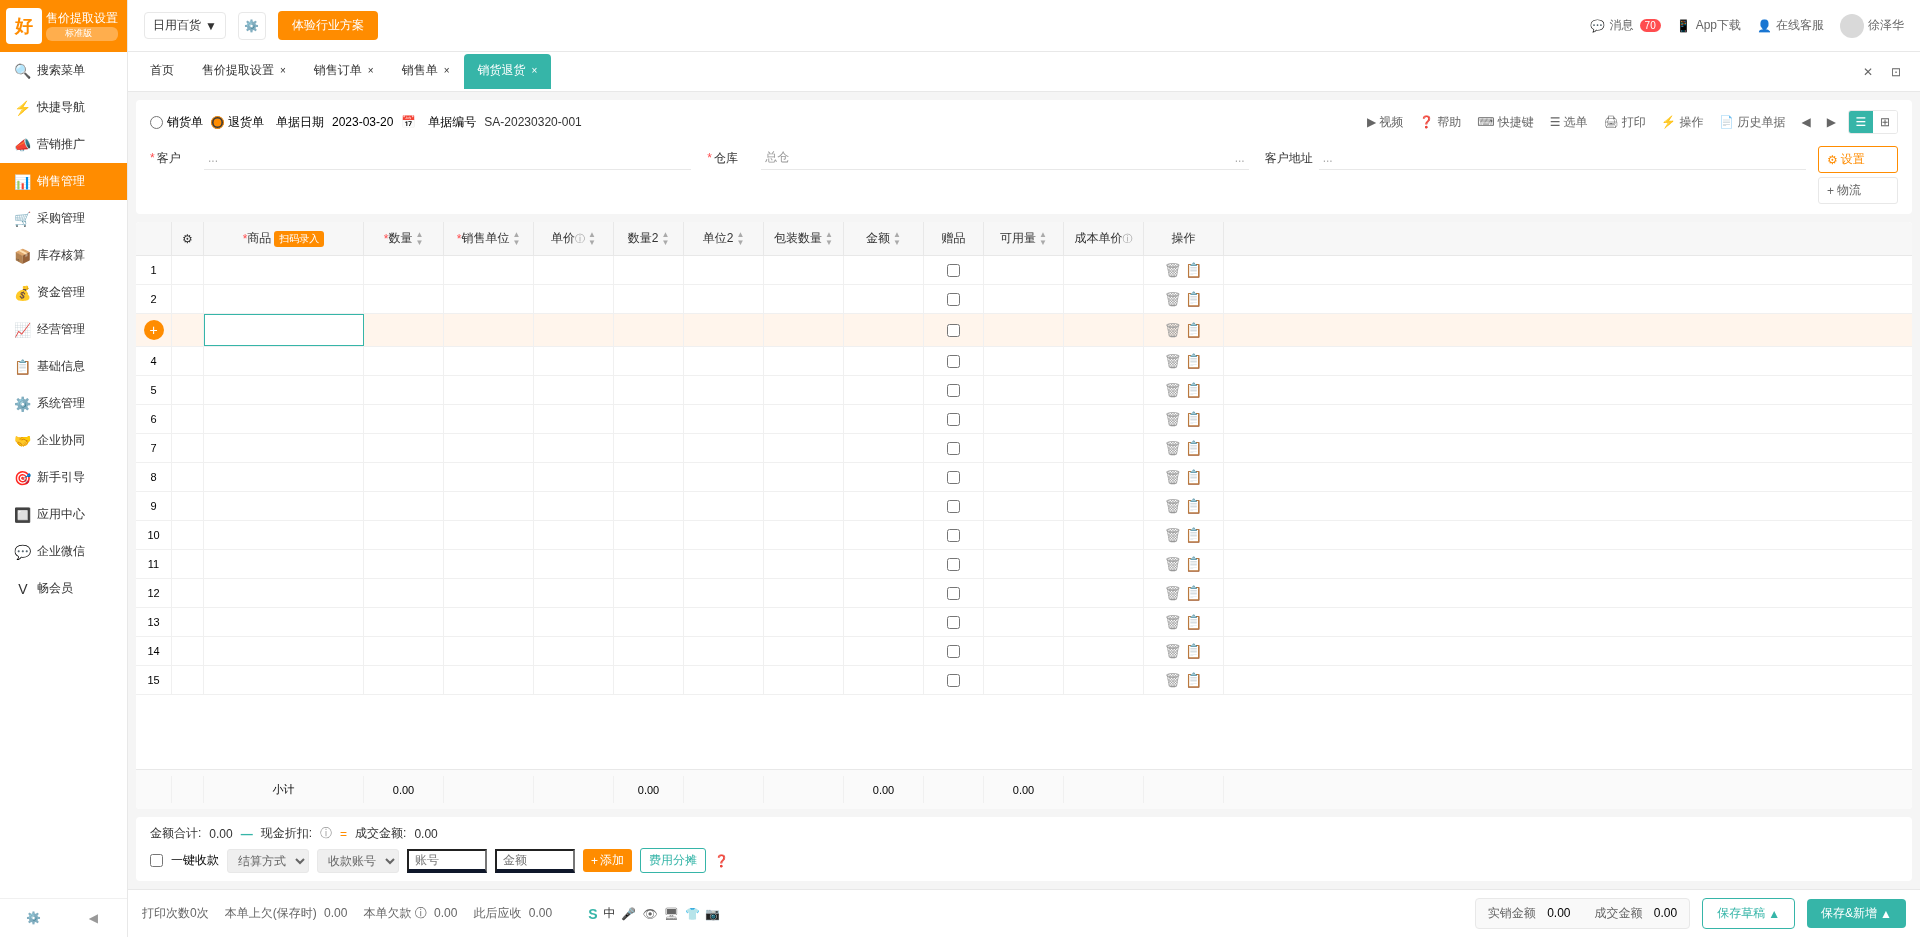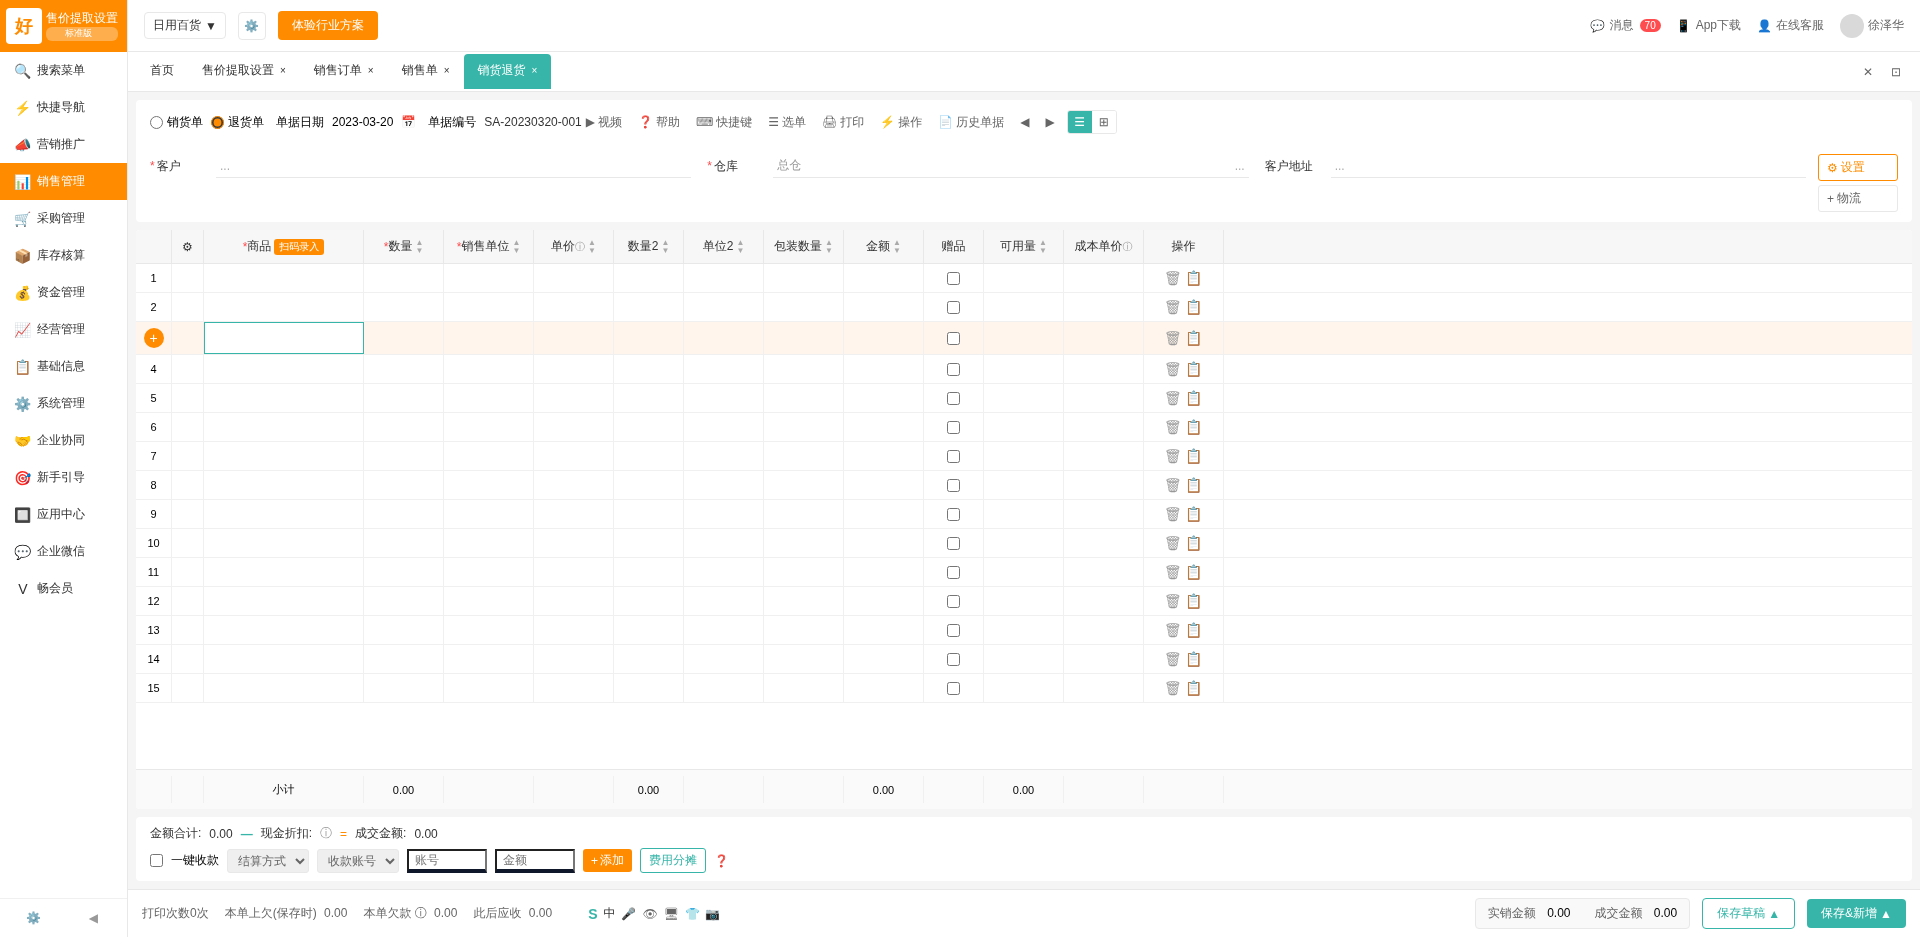--- a/index.html
+++ b/index.html
@@ -33,33 +33,33 @@
     
     .tabs { height: 40px; background: #fff; border-bottom: 1px solid #e8e8e8; display: flex; align-items: center; padding: 0 8px; flex-shrink: 0; }
     .tab { padding: 8px 14px; cursor: pointer; color: #333; display: flex; align-items: center; gap: 4px; border-bottom: 2px solid transparent; white-space: nowrap; }
     .tab.active { color: #fff; background: #36b5a8; border-radius: 4px 4px 0 0; }
     .tab .close-x { font-size: 10px; color: inherit; margin-left: 2px; }
     .tab-close-main { margin-left: auto; display: flex; gap: 4px; padding-right: 4px; }
     .win-btn { width: 24px; height: 24px; display: flex; align-items: center; justify-content: center; cursor: pointer; color: #666; }
 
     
     .form-area { background: #fff; border-radius: 4px; padding: 10px 14px; flex-shrink: 0; }
-    .form-toolbar { display: flex; align-items: center; justify-content: flex-start; margin-bottom: 20px; }
+    .form-toolbar { display: flex; align-items: center; justify-content: space-between; margin-bottom: 12px; }
     .form-toolbar-left { display: flex; align-items: center; gap: 12px; }
     .radio-group { display: flex; gap: 8px; }
     .radio-item { display: flex; align-items: center; gap: 4px; cursor: pointer; }
     .radio-item input[type=radio] { accent-color: #ff8c00; }
     .date-field { display: flex; align-items: center; gap: 4px; }
     .num-field { display: flex; align-items: center; gap: 4px; }
     .form-toolbar-right { display: flex; align-items: center; gap: 8px; color: #666; }
     .toolbar-btn { display: flex; align-items: center; gap: 3px; cursor: pointer; color: #666; padding: 2px 4px; }
     .view-btns { display: flex; border: 1px solid #e8e8e8; border-radius: 3px; overflow: hidden; }
     .view-btn { width: 24px; height: 22px; display: flex; align-items: center; justify-content: center; cursor: pointer; background: #fff; }
     .view-btn.active { background: #36b5a8; color: #fff; }
-    .field-row { display: flex; align-items: center; gap: 18px; }
+    .field-row { display: flex; align-items: center; gap: 6px; }
     .field-label { color: #333; min-width: 48px; }
     .field-label.required::before { content: '*'; color: #ff4d4f; margin-right: 2px; }
     .field-input { flex: 1; border-bottom: 1px solid #e8e8e8; padding: 2px 4px; color: #999; min-width: 80px; display: flex; align-items: center; justify-content: space-between; }
     .action-btn { display: flex; align-items: center; gap: 3px; padding: 4px 8px; border: 1px solid #e8e8e8; border-radius: 3px; cursor: pointer; color: #666; background: #fff; white-space: nowrap; }
     .action-btn.orange { color: #ff8c00; border-color: #ff8c00; }
 
     
     .table-area { flex: 1; background: #fff; border-radius: 4px; overflow: hidden; display: flex; flex-direction: column; }
     .table-header-row { display: flex; background: #f7f7f7; border-bottom: 1px solid #e8e8e8; flex-shrink: 0; }
     .th { padding: 8px 4px; color: #333; font-weight: 500; display: flex; align-items: center; justify-content: center; border-right: 1px solid #e8e8e8; font-size: 11px; position: relative; }

